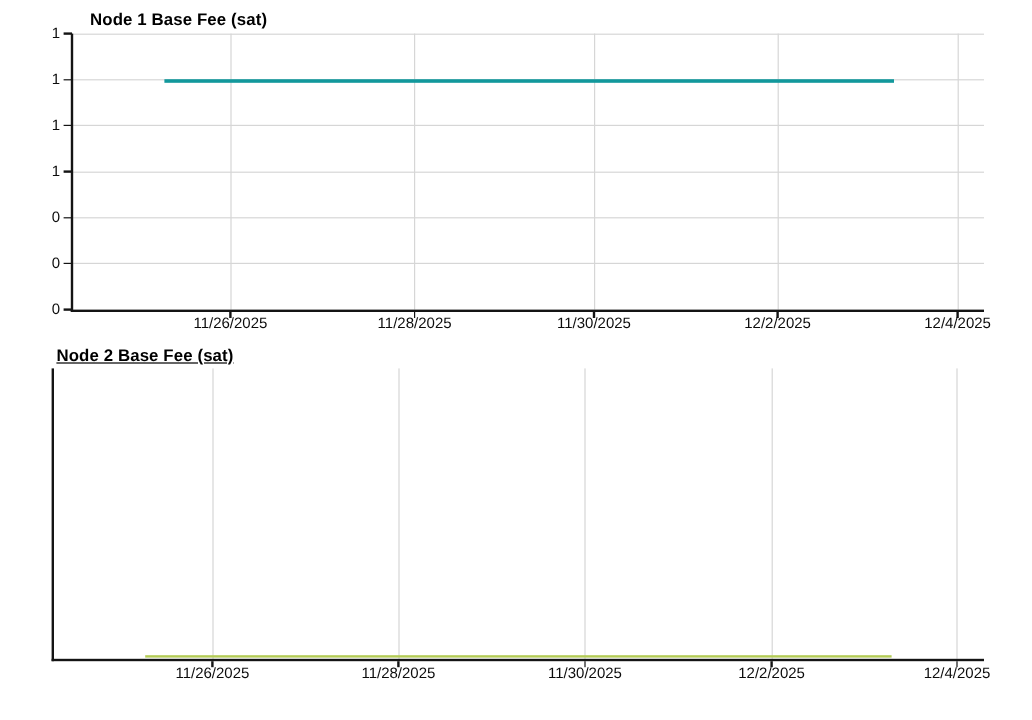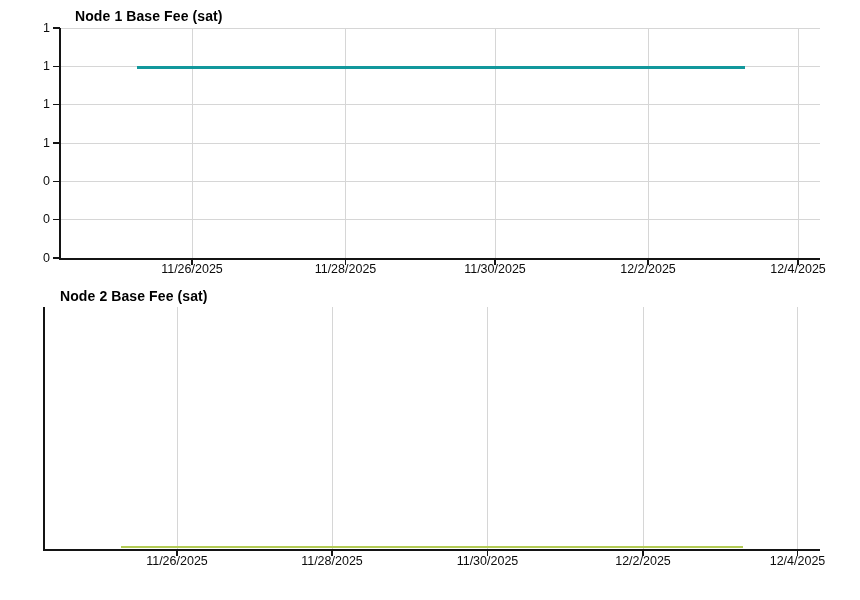--- a/index.html
+++ b/index.html
@@ -15,21 +15,21 @@
   .chart-title {
     position: absolute;
     margin: 0;
     font-size: 14px;
     font-weight: 700;
     color: #000;
     white-space: nowrap;
     letter-spacing: 0.1px;
   }
   #title-0 { left: 75px; top: 8px; }
-  #title-1 { left: 60px; top: 288px; }
+  #title-1 { left: 47px; top: 288px; text-decoration: underline; }
   .plotzone { position: absolute; background: transparent; }
   #plotzone-0 { left: 60px; top: 28px; width: 760px; height: 230px; }
   #plotzone-1 { left: 44px; top: 307px; width: 776px; height: 242px; }
   .ticklabel {
     font-size: 12.5px;
     line-height: 15px;
     color: #0c0c0c;
     white-space: nowrap;
   }
 </style>

